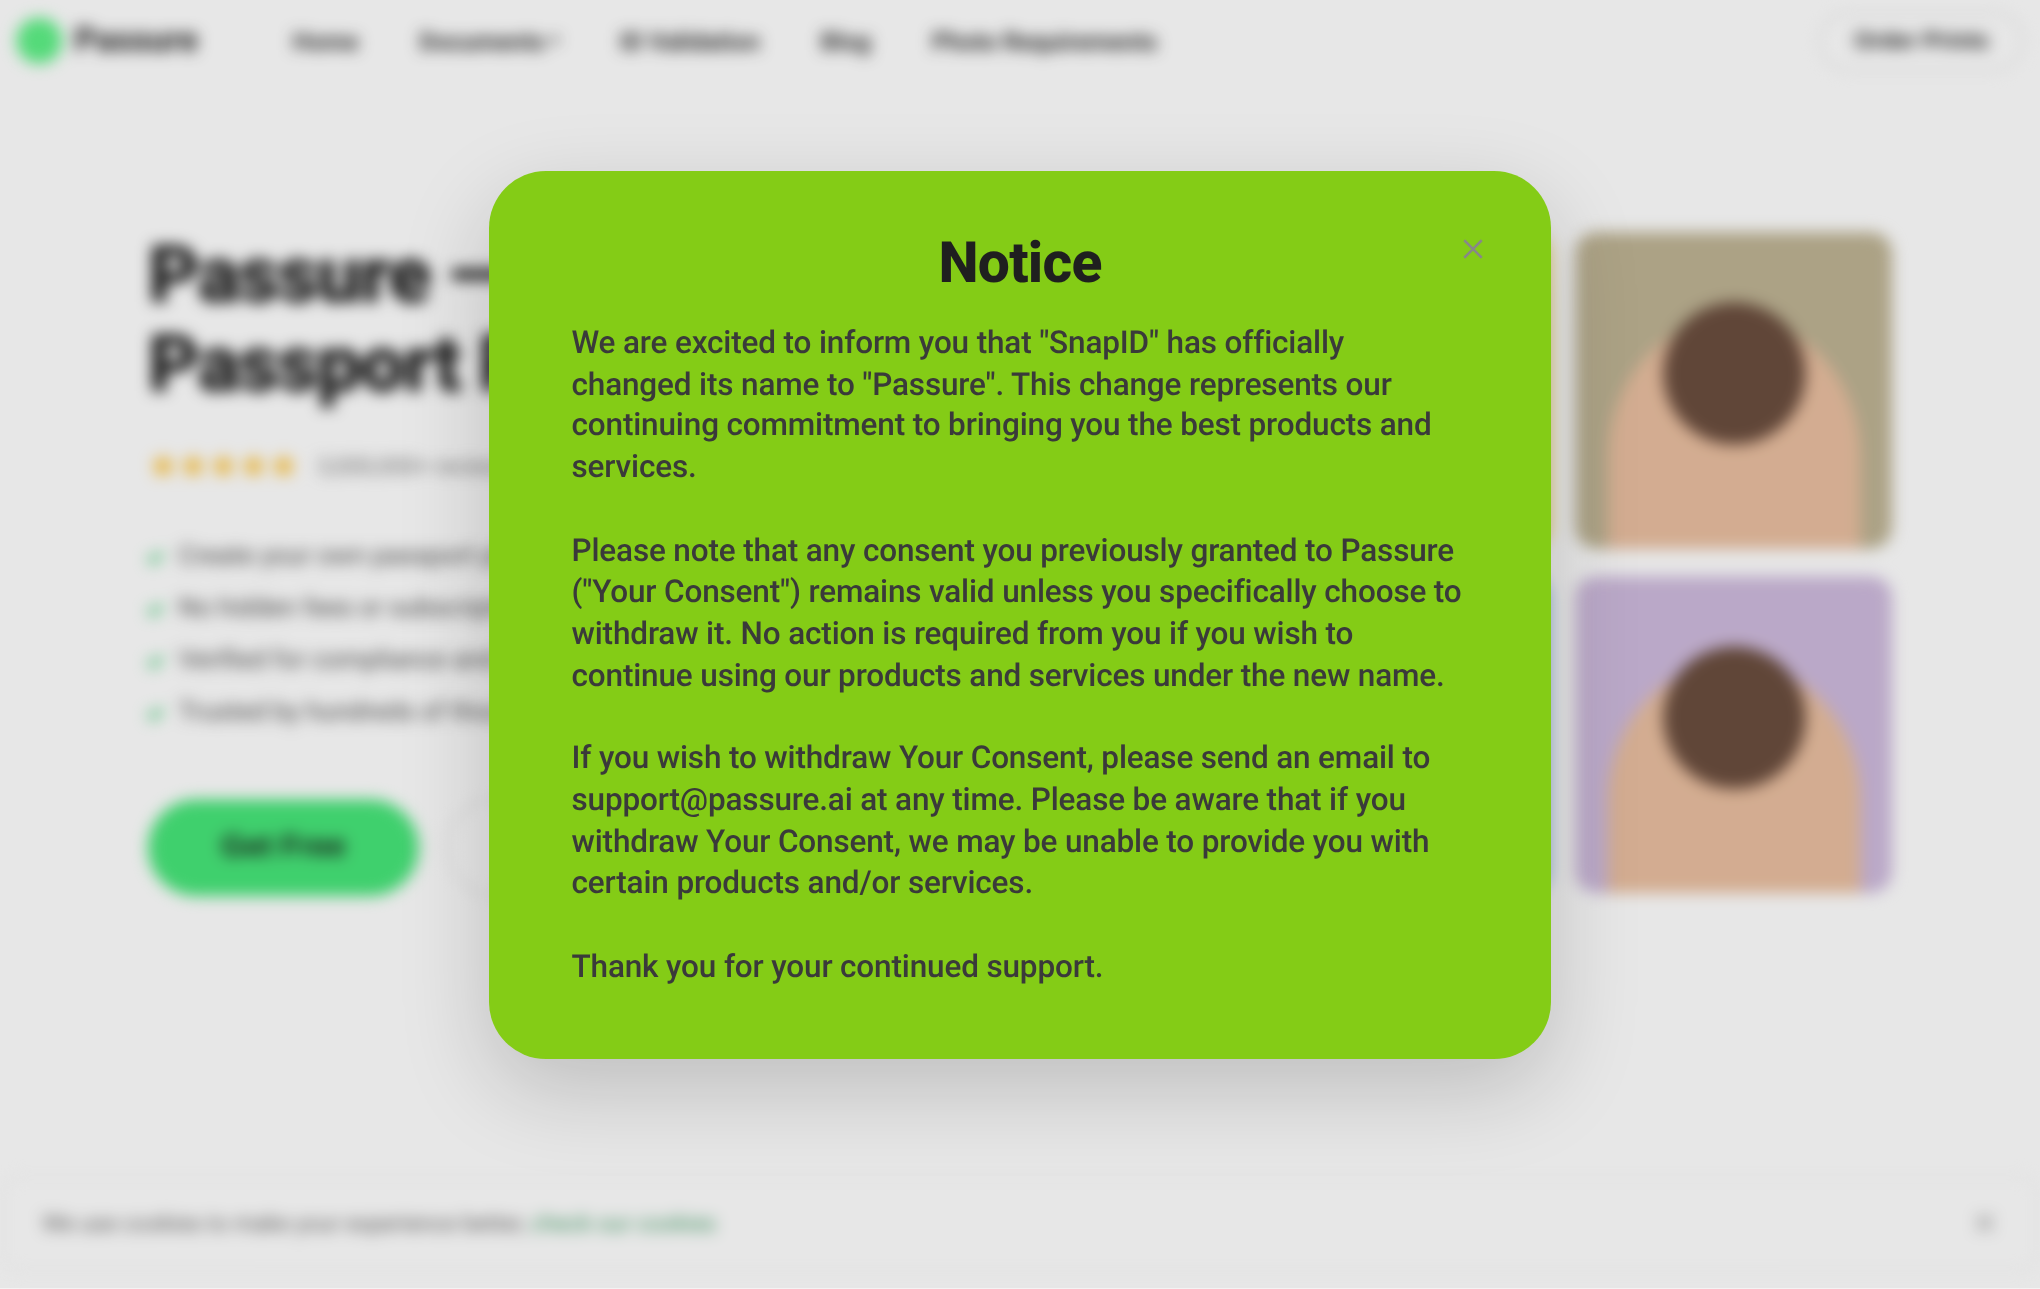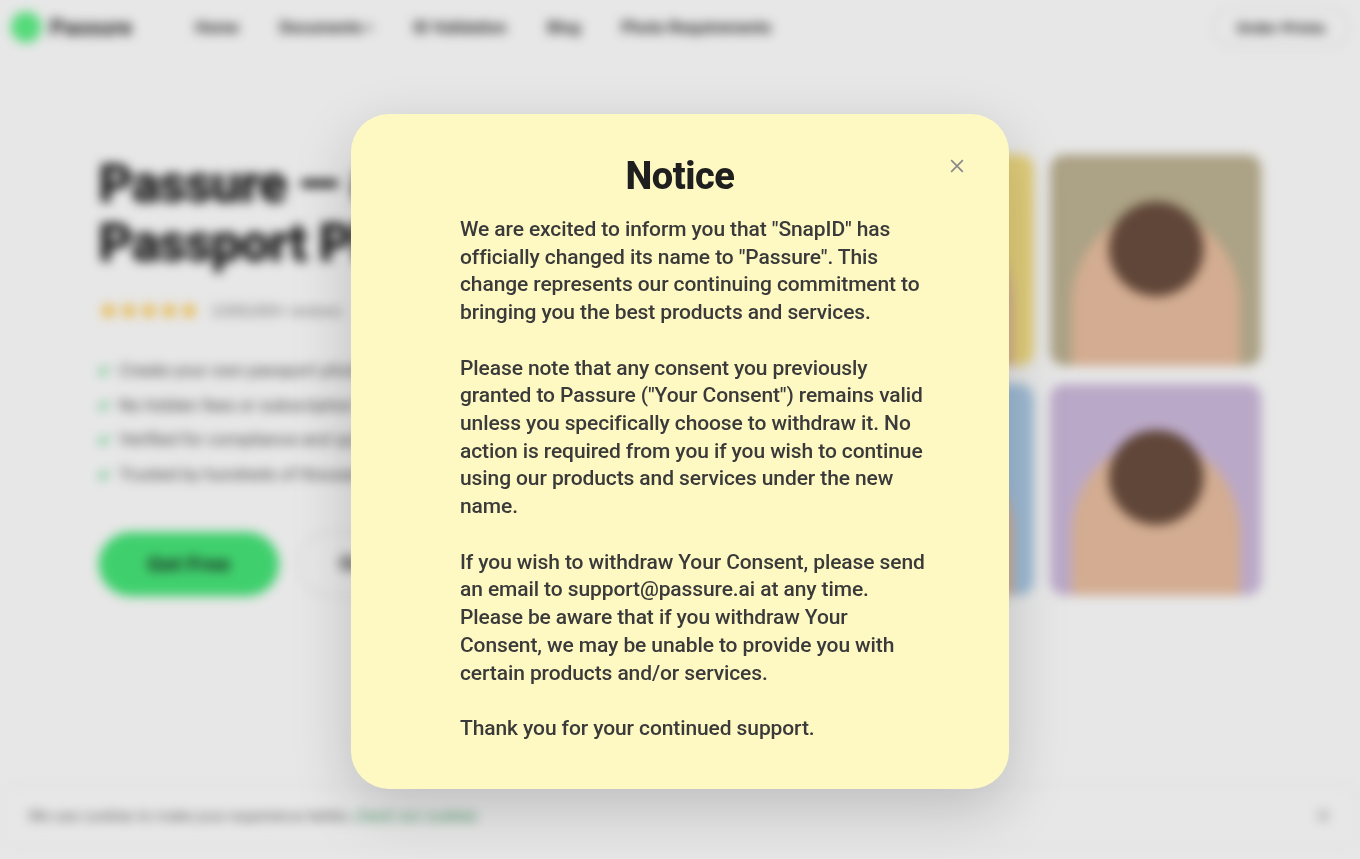--- a/index.html
+++ b/index.html
@@ -72,36 +72,36 @@
   }
   .cookie a { color: #2a8f52; text-decoration: none; }
   .cookie-x { font-size: 20px; color: #999; }
 
   
   .scrim { position: absolute; inset: 0; background: rgba(120,120,120,0.18); }
 
   
   .modal {
     position: absolute; left: 50%; top: 114px; transform: translateX(-50%);
-    width: 658px; background: #fef9c3; border-radius: 38px;
-    padding: 40px 76px 46px; box-shadow: 0 20px 60px rgba(0,0,0,0.18);
+    width: 708px; background: #84cc16; border-radius: 38px;
+    padding: 40px 55px 46px; box-shadow: 0 20px 60px rgba(0,0,0,0.18);
   }
   .modal h2 {
     text-align: center; font-size: 38px; font-weight: 800; color: #1f1f1f;
     margin-bottom: 18px; letter-spacing: -0.5px;
   }
   .modal .close {
     position: absolute; right: 34px; top: 34px; width: 36px; height: 36px;
     display: flex; align-items: center; justify-content: center; cursor: pointer;
     font-size: 22px; color: #888;
   }
   .modal .close svg { width: 20px; height: 20px; stroke: #888; stroke-width: 2; }
   .modal p {
     font-size: 21px; line-height: 1.32; color: #3a3a3a; font-weight: 500;
-    white-space: pre-line; letter-spacing: -0.1px; margin-left: 33px;
+    white-space: pre-line; letter-spacing: -0.1px;
   }
   .modal .gotit {
     margin-top: 34px; width: 100%; background: #49db76; border: none;
     border-radius: 999px; padding: 18px 0; font-size: 26px; font-weight: 600;
     color: #1a1a1a; cursor: pointer;
   }
 </style>
 </head>
 <body>
 

